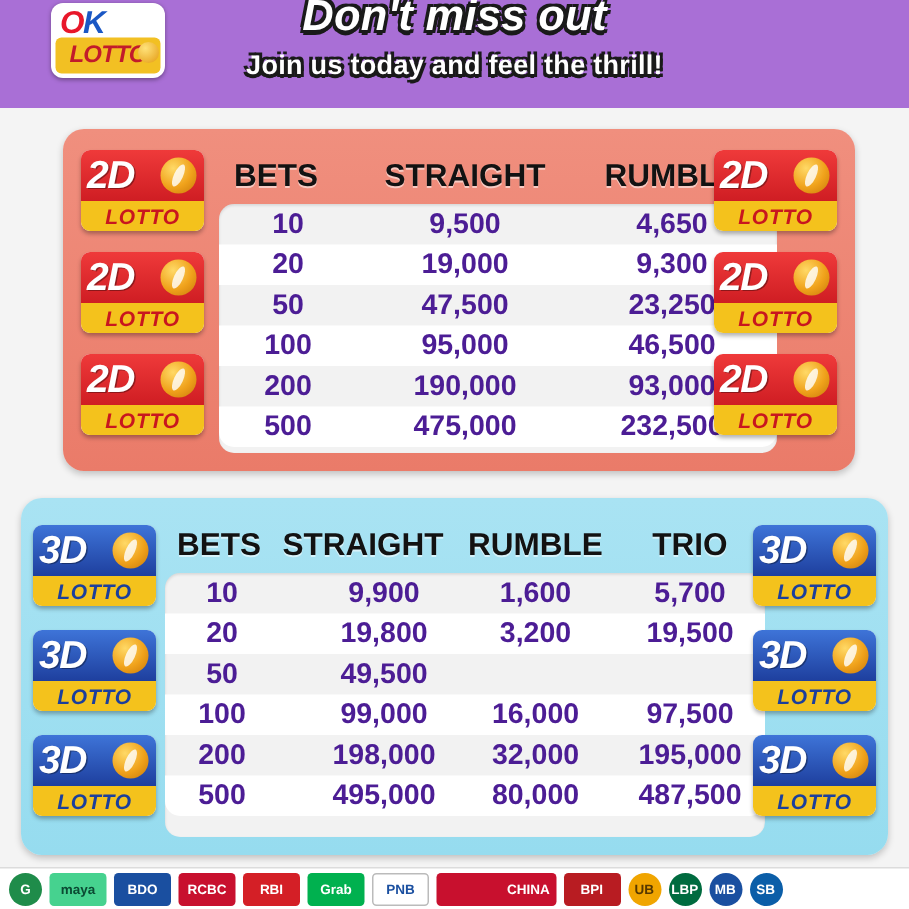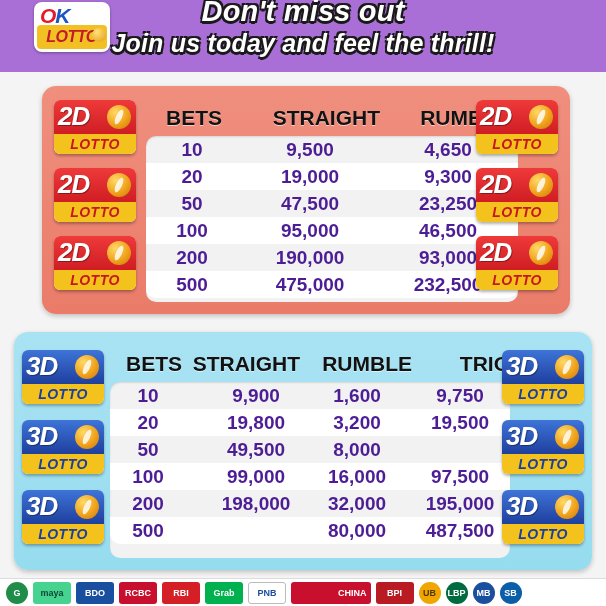--- a/index.html
+++ b/index.html
@@ -41,23 +41,22 @@
       -2px -2px 0 #1a1a1a, 2px -2px 0 #1a1a1a,
       -2px  2px 0 #1a1a1a, 2px  2px 0 #1a1a1a,
       0 3px 0 #1a1a1a;
   }
   .banner-line1 {
     font-size: 29px;
     line-height: 30px;
     font-style: italic;
   }
   .banner-line2 {
-    font-size: 25px;
+    font-size: 18px;
     line-height: 34px;
-    font-style: italic;
   }
 
   
   .ok-logo {
     position: absolute;
     left: 4px; top: 2px;
     width: 76px; height: 50px;
     background: #ffffff;
     border-radius: 8px;
     box-shadow: 0 1px 3px rgba(0,0,0,.35);
@@ -116,21 +115,21 @@
     background: linear-gradient(180deg, #a9e3f3 0%, #96dcef 100%);
     border-radius: 14px;
     box-shadow: 0 2px 5px rgba(0,0,0,.22);
   }
 
   
   .hdr {
     position: absolute;
     color: #121212;
     font-weight: bold;
-    text-align: right;
+    text-align: center;
     text-shadow: 0 1px 0 rgba(255,255,255,.55);
   }
   .hdr2d { top: 20px; font-size: 21px; }
   .hdr3d { top: 20px; font-size: 21px; }
 
   
   .table-box {
     position: absolute;
     background: #f2f2f2;
     border-radius: 10px;
@@ -368,47 +367,47 @@
   <div class="hdr hdr3d" style="left:96px;width:72px;">BETS</div>
   <div class="hdr hdr3d" style="left:170px;width:116px;">STRAIGHT</div>
   <div class="hdr hdr3d" style="left:288px;width:110px;">RUMBLE</div>
   <div class="hdr hdr3d" style="left:396px;width:100px;">TRIO</div>
 
   <div class="table-box t3d">
     <div class="row">
       <div class="cell c3-bets">10</div>
       <div class="cell c3-straight">9,900</div>
       <div class="cell c3-rumble">1,600</div>
-      <div class="cell c3-trio">9,750</div>
+      <div class="cell c3-trio">5,700</div>
     </div>
     <div class="row alt">
       <div class="cell c3-bets">20</div>
       <div class="cell c3-straight">19,800</div>
       <div class="cell c3-rumble">3,200</div>
       <div class="cell c3-trio">19,500</div>
     </div>
     <div class="row">
       <div class="cell c3-bets">50</div>
       <div class="cell c3-straight">49,500</div>
-      <div class="cell c3-rumble">8,000</div>
     </div>
     <div class="row alt">
       <div class="cell c3-bets">100</div>
       <div class="cell c3-straight">99,000</div>
       <div class="cell c3-rumble">16,000</div>
       <div class="cell c3-trio">97,500</div>
     </div>
     <div class="row">
       <div class="cell c3-bets">200</div>
       <div class="cell c3-straight">198,000</div>
       <div class="cell c3-rumble">32,000</div>
       <div class="cell c3-trio">195,000</div>
     </div>
     <div class="row alt">
       <div class="cell c3-bets">500</div>
+      <div class="cell c3-straight">495,000</div>
       <div class="cell c3-rumble">80,000</div>
       <div class="cell c3-trio">487,500</div>
     </div>
   </div>
 
   <div class="logo3d" style="left:8px;top:18px;">
     <div class="logo-top">
       <span class="logo-num">3D</span>
       <span class="logo-ball"></span>
     </div>

